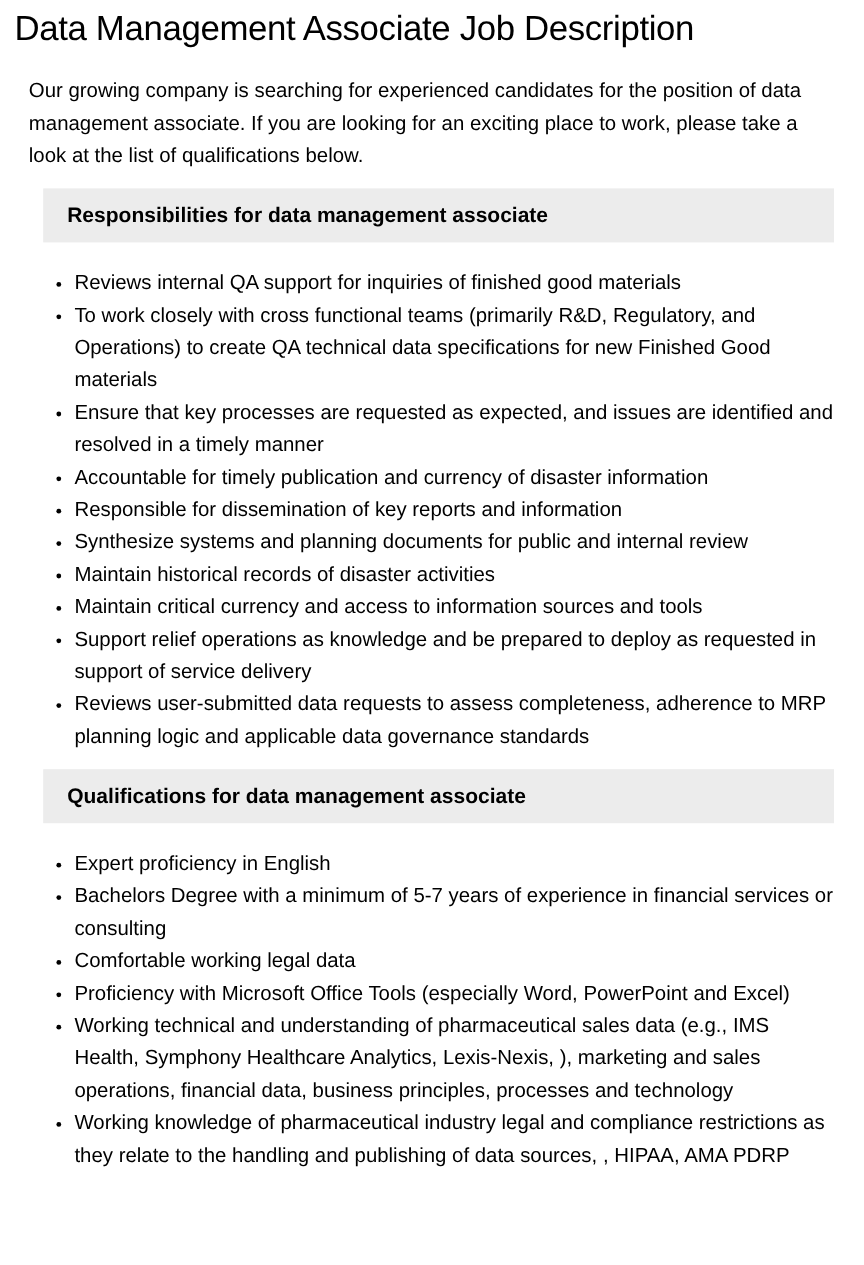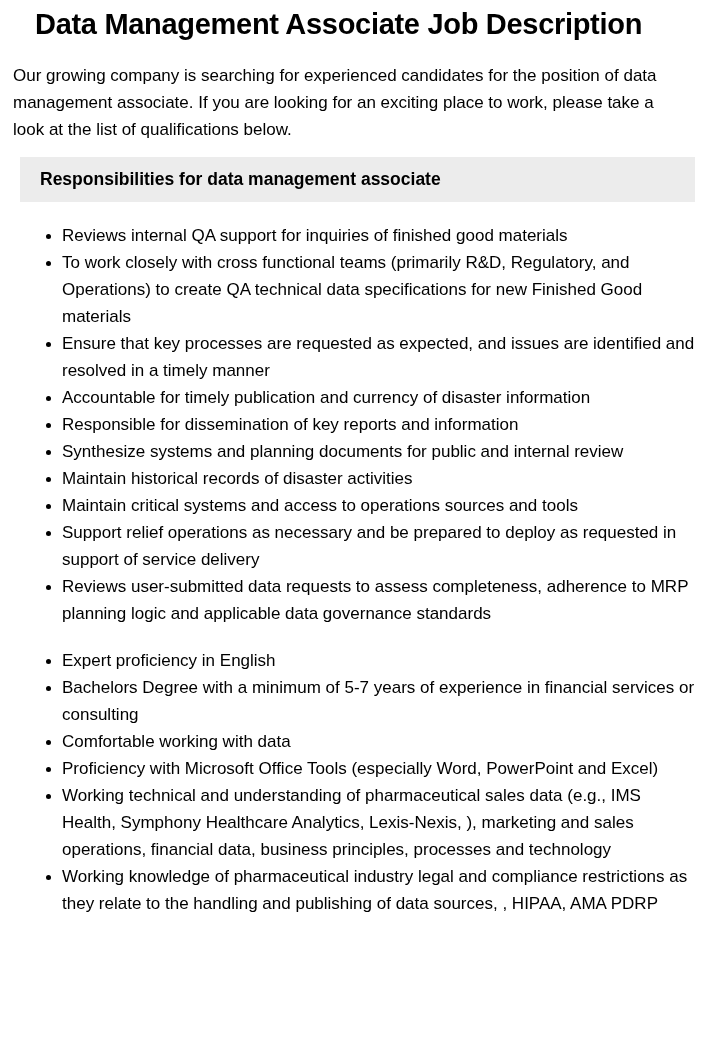--- a/index.html
+++ b/index.html
@@ -10,35 +10,35 @@
     font-family: "Liberation Sans", sans-serif;
   }
   .page {
     width: 720px;
     min-height: 1054px;
     box-sizing: border-box;
     padding-top: 5px;
     background: #ffffff;
   }
   h1.doc-title {
-    margin: 0 35px;
+    margin: 0 12px;
     font-size: 29px;
     line-height: 38px;
-    font-weight: 700;
+    font-weight: 400;
     letter-spacing: -0.3px;
     white-space: nowrap;
   }
   p.intro {
-    margin: 19px 24px 0 13px;
+    margin: 19px 24px 0 24px;
     max-width: 672px;
     font-size: 17px;
     line-height: 27px;
   }
   .section-bar {
-    margin: 14px 25px 0 20px;
+    margin: 14px 25px 0 36px;
     background: #ececec;
     padding: 12px 10px 13px 20px;
     font-size: 17.5px;
     font-weight: 700;
     line-height: 20px;
   }
   ul.bullet-list {
     margin: 20px 25px 0 20px;
     padding: 0 0 0 42px;
     font-size: 17px;
@@ -67,28 +67,31 @@
   </div>
 
   <ul class="bullet-list">
     <li>Reviews internal QA support for inquiries of finished good materials</li>
     <li>To work closely with cross functional teams (primarily R&amp;D, Regulatory, and Operations) to create QA technical data specifications for new Finished Good materials</li>
     <li>Ensure that key processes are requested as expected, and issues are identified and resolved in a timely manner</li>
     <li>Accountable for timely publication and currency of disaster information</li>
     <li>Responsible for dissemination of key reports and information</li>
     <li>Synthesize systems and planning documents for public and internal review</li>
     <li>Maintain historical records of disaster activities</li>
-    <li>Maintain critical systems and access to operations sources and tools</li>
-    <li>Support relief operations as necessary and be prepared to deploy as requested in support of service delivery</li>
+    <li>Maintain critical currency and access to information sources and tools</li>
+    <li>Support relief operations as knowledge and be prepared to deploy as requested in support of service delivery</li>
     <li>Reviews user-submitted data requests to assess completeness, adherence to MRP planning logic and applicable data governance standards</li>
   </ul>
 
+  <div class="section-bar">
+    <span>Qualifications for data management associate</span>
+  </div>
 
   <ul class="bullet-list">
     <li>Expert proficiency in English</li>
     <li>Bachelors Degree with a minimum of 5-7 years of experience in financial services or consulting</li>
-    <li>Comfortable working with data</li>
+    <li>Comfortable working legal data</li>
     <li>Proficiency with Microsoft Office Tools (especially Word, PowerPoint and Excel)</li>
     <li>Working technical and understanding of pharmaceutical sales data (e.g., IMS Health, Symphony Healthcare Analytics, Lexis-Nexis, ), marketing and sales operations, financial data, business principles, processes and technology</li>
     <li>Working knowledge of pharmaceutical industry legal and compliance restrictions as they relate to the handling and publishing of data sources, , HIPAA, AMA PDRP</li>
   </ul>
 
 </div>
 
 </body></html>

